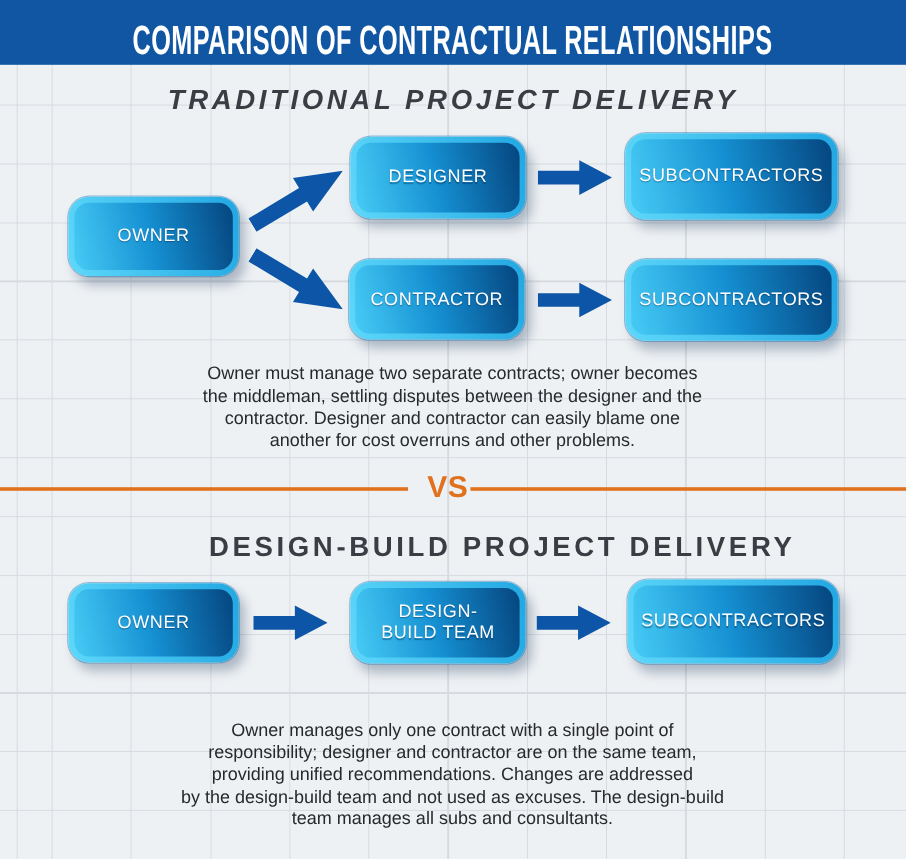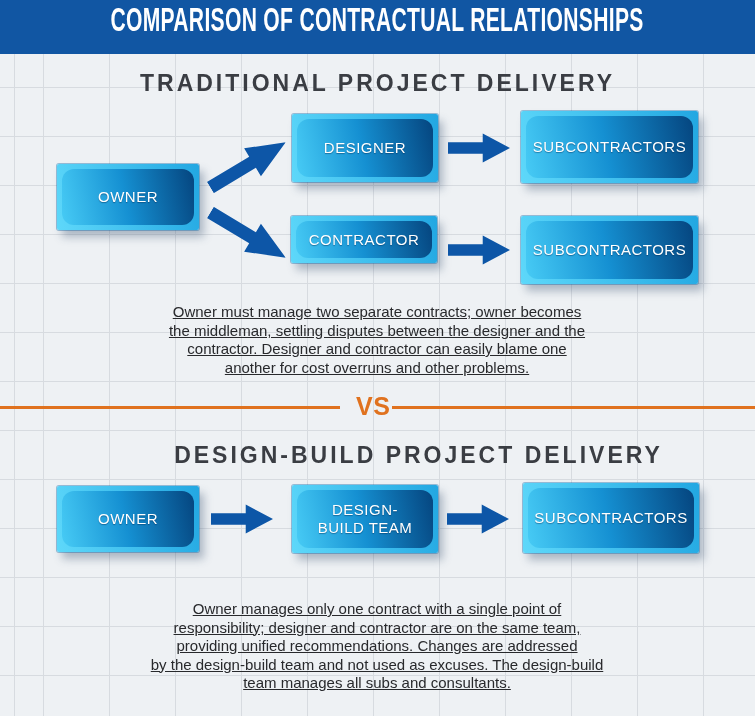--- a/index.html
+++ b/index.html
@@ -10,35 +10,35 @@
     overflow:hidden;
     background-color:#eef1f4;
     background-image:
       repeating-linear-gradient(90deg, #d7dbe0 0 1px, transparent 1px 66px),
       repeating-linear-gradient(180deg, #d7dbe0 0 1px, transparent 1px 49px);
     background-position:43px 0px, 0px 38px;
   }
   .banner{
     position:absolute;left:0;top:0;width:755px;height:54px;
     background:#1156a3;
-    display:flex;align-items:flex-start;justify-content:center;
+    display:flex;align-items:flex-end;justify-content:center;
   }
   .banner-title{
     color:#ffffff;font-weight:700;font-size:34px;letter-spacing:0.5px;
     display:inline-block;transform:scaleX(0.62);transform-origin:center;
     white-space:nowrap;
   }
   .section-heading{
     position:absolute;left:0;width:755px;text-align:center;
     color:#3a3d43;font-weight:700;font-size:23px;letter-spacing:3px;
     white-space:nowrap;
   }
   .node{
     position:absolute;box-sizing:border-box;
-    padding:5px;border-radius:2px;
+    padding:5px;border-radius:17px;
     background:linear-gradient(75deg,#5ed8fa,#22a7e2);
     box-shadow:0 0 0 1px rgba(18,105,168,.40), 5px 7px 9px rgba(50,75,105,.35);
   }
   .node-inner{
     width:100%;height:100%;border-radius:12px;
     background:linear-gradient(78deg,#47cbf5 0%,#1590d2 48%,#05457f 100%);
     display:flex;align-items:center;justify-content:center;
     text-align:center;
   }
   .node-label{
@@ -48,21 +48,20 @@
   }
   .arrow{
     position:absolute;background:#0d56a7;
     clip-path:polygon(0 31%,56% 31%,56% 2%,100% 50%,56% 98%,56% 69%,0 69%);
   }
   .para{
     position:absolute;left:37px;width:680px;
     text-align:center;color:#28292c;
     font-size:15px;line-height:18.5px;
     white-space:pre-line;
-    text-decoration:underline;
   }
   .divider{
     position:absolute;left:0;top:395px;width:755px;height:24px;
     display:flex;align-items:center;
   }
   .divider .seg-left{width:340px;height:3px;background:#e0721f;margin-right:16px;}
   .divider .seg-right{flex:1;height:3px;background:#e0721f;margin-left:2px;}
   .vs-label{
     color:#e0721f;font-weight:700;font-size:25px;letter-spacing:0.5px;
     line-height:1;position:relative;top:-1px;
@@ -70,41 +69,41 @@
 </style>
 </head>
 <body>
 
 <div id="canvas">
 
   <div class="banner">
     <span class="banner-title">COMPARISON OF CONTRACTUAL RELATIONSHIPS</span>
   </div>
 
-  <div class="section-heading" style="top:70px;">TRADITIONAL PROJECT DELIVERY</div>
+  <div class="section-heading" style="top:70px;font-style:italic;">TRADITIONAL PROJECT DELIVERY</div>
 
   <div class="node" style="left:57px;top:164px;width:142px;height:66px">
     <div class="node-inner">
       <span class="node-label">OWNER</span>
     </div>
   </div>
 
   <div class="node" style="left:292px;top:114px;width:146px;height:68px">
     <div class="node-inner">
       <span class="node-label">DESIGNER</span>
     </div>
   </div>
 
   <div class="node" style="left:521px;top:111px;width:177px;height:72px">
     <div class="node-inner">
       <span class="node-label">SUBCONTRACTORS</span>
     </div>
   </div>
 
-  <div class="node" style="left:291px;top:216px;width:146px;height:47px">
+  <div class="node" style="left:291px;top:216px;width:146px;height:67px">
     <div class="node-inner">
       <span class="node-label">CONTRACTOR</span>
     </div>
   </div>
 
   <div class="node" style="left:521px;top:216px;width:177px;height:68px">
     <div class="node-inner">
       <span class="node-label">SUBCONTRACTORS</span>
     </div>
   </div>

